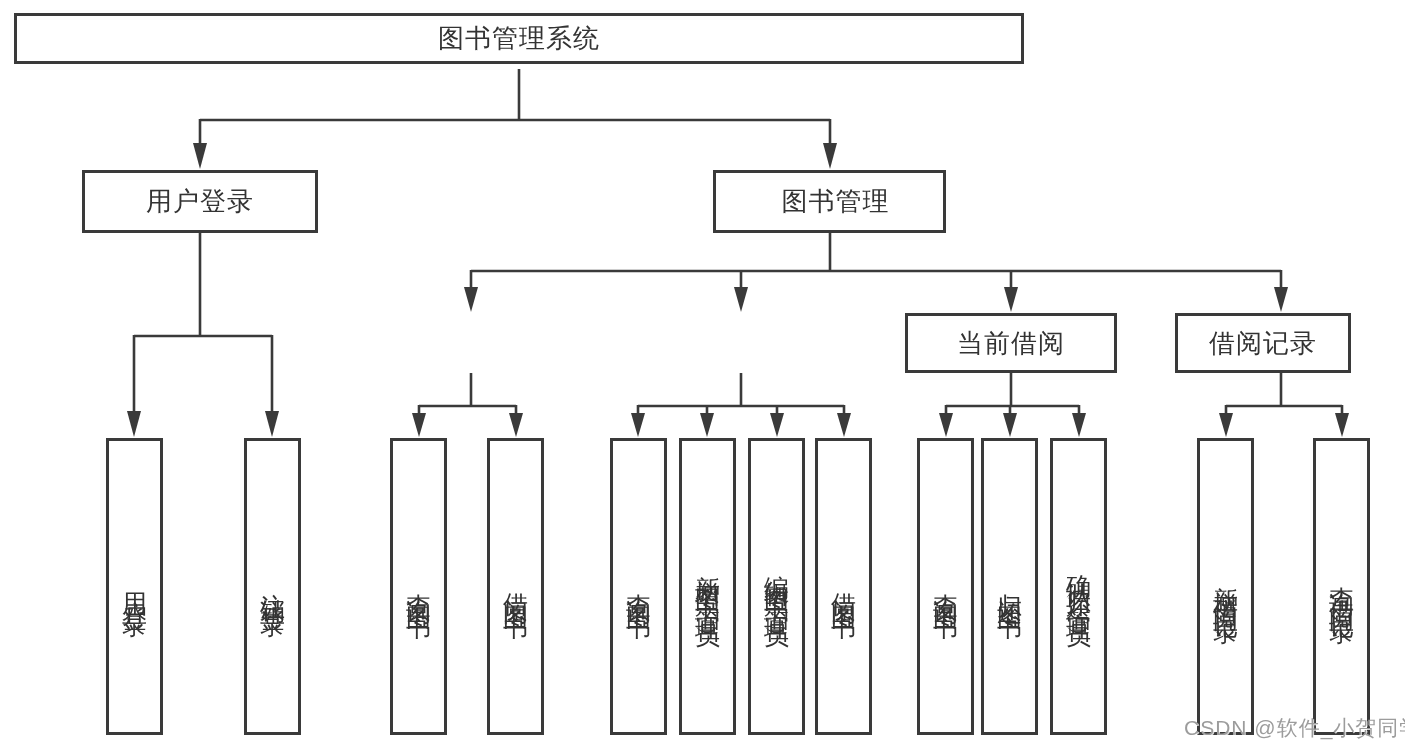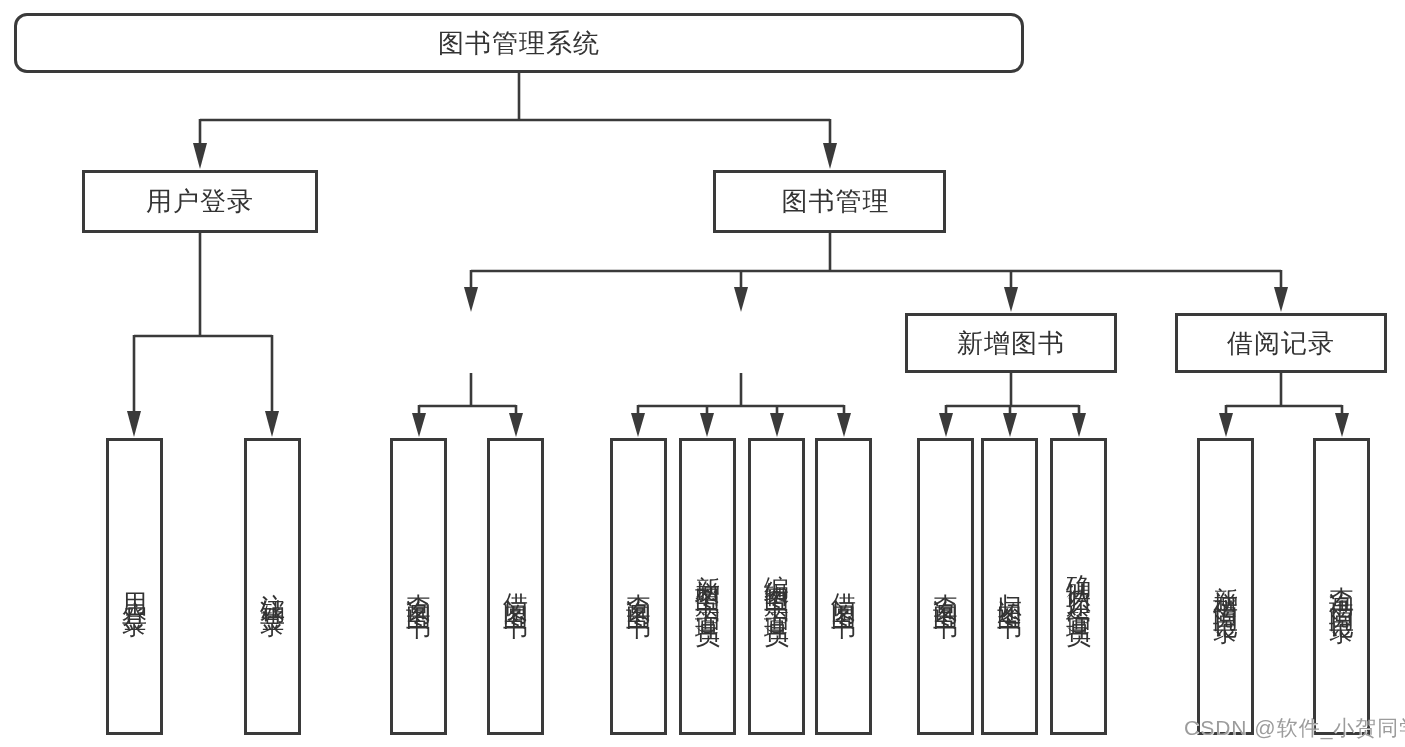--- a/index.html
+++ b/index.html
@@ -139,35 +139,35 @@
     <g>
       <path d="M1281,373 V407"></path>
       <path d="M1226,406 H1342"></path>
       <path d="M1226,405 V415"></path>
       <path d="M1342,405 V415"></path>
       <polygon points="1219,413 1233,413 1226,437"></polygon>
       <polygon points="1335,413 1349,413 1342,437"></polygon>
     </g>
   </svg>
 
-  <div class="box" style="left:14px;top:13px;width:1010px;height:60px;border-radius:13px;">
+  <div class="box" style="left:14px;top:13px;width:1010px;height:51px;">
     <span>图书管理系统</span>
   </div>
 
   <div class="box" style="left:82px;top:170px;width:236px;height:63px;">
     <span>用户登录</span>
   </div>
   <div class="box" style="left:713px;top:170px;width:233px;height:63px;padding-left:12px;">
     <span>图书管理</span>
   </div>
 
   <div class="box" style="left:905px;top:313px;width:212px;height:60px;">
-    <span>新增图书</span>
-  </div>
-  <div class="box" style="left:1175px;top:313px;width:212px;height:60px;">
+    <span>当前借阅</span>
+  </div>
+  <div class="box" style="left:1175px;top:313px;width:176px;height:60px;">
     <span>借阅记录</span>
   </div>
 
   <div class="box leaf" style="left:106px;top:438px;width:57px;height:297px;">
     <span class="lbl">用户登录</span>
   </div>
   <div class="box leaf" style="left:244px;top:438px;width:57px;height:297px;">
     <span class="lbl">注销登录</span>
   </div>
   <div class="box leaf" style="left:390px;top:438px;width:57px;height:297px;">

